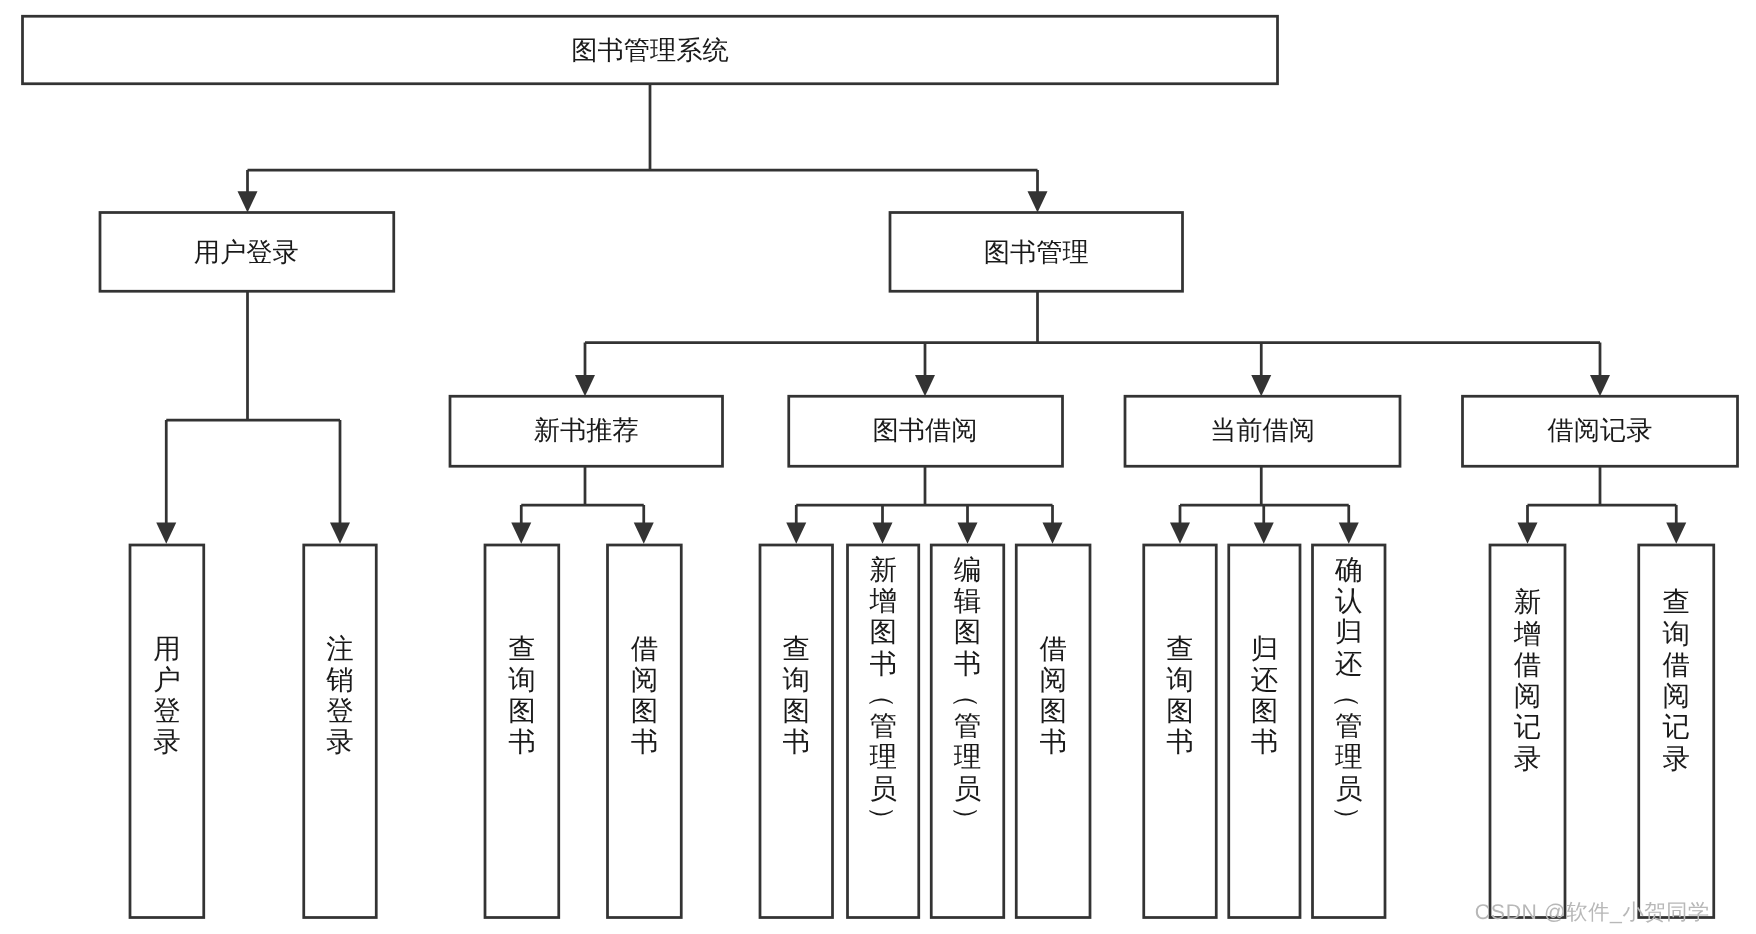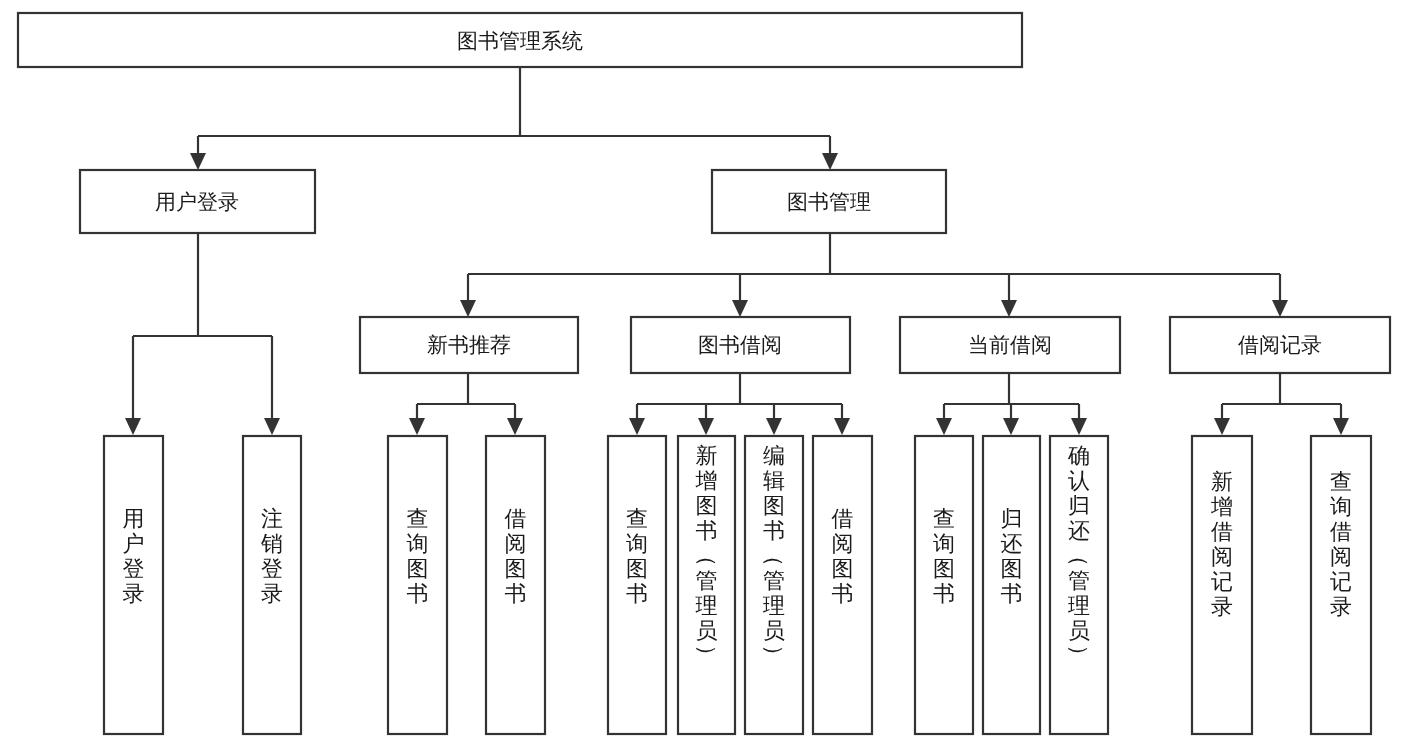--- a/index.html
+++ b/index.html
@@ -334,13 +334,14 @@
     </div>
   <div class="vert-text-wrap" style="left:1311px; top:469px; width:60px;">
       <span>查</span>
       <span>询</span>
       <span>借</span>
       <span>阅</span>
       <span>记</span>
       <span>录</span>
     </div>
 
+  <div class="watermark">CSDN @软件_小贺同学</div>
 </div>
 
 </body></html>

